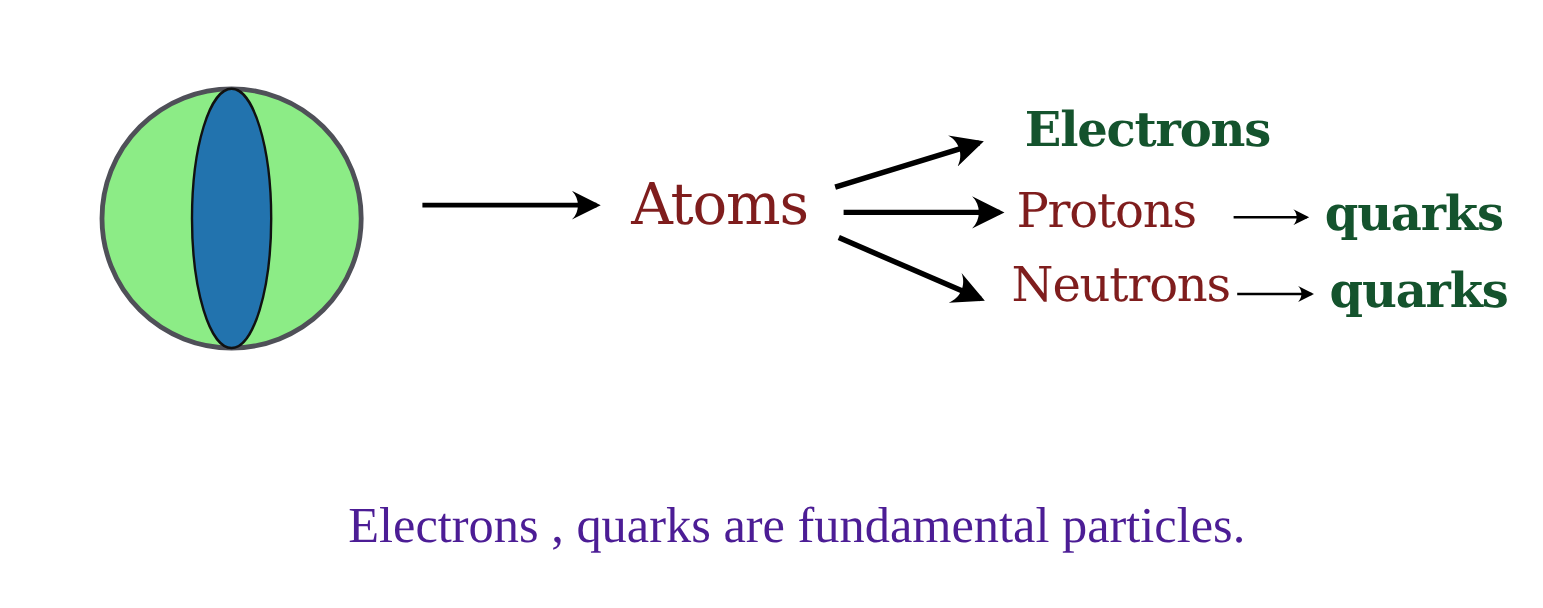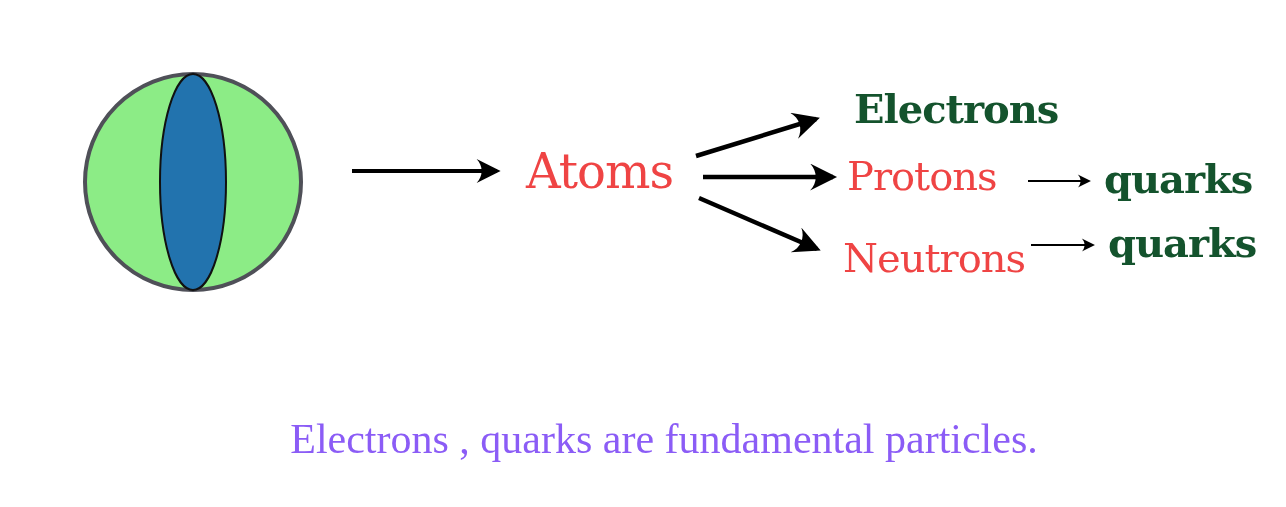--- a/index.html
+++ b/index.html
@@ -19,45 +19,45 @@
     position: absolute;
     left: 0;
     top: 0;
   }
   .lbl {
     position: absolute;
     line-height: 1;
     white-space: nowrap;
     font-family: "DejaVu Serif", serif;
   }
-  .lbl-gray { color: #ef4444; }
+  .lbl-gray { color: #7f1d1d; }
   .lbl-red  { color: #14532d; font-weight: bold; }
   .lbl-big  { font-size: 48px; letter-spacing: -1px; }
   .lbl-mid  { font-size: 40px; letter-spacing: -1px; }
   .ball-label {
     left: 187px;
     top: 311px;
     transform: translateX(-50%);
   }
   .atoms-label { left: 526px; top: 147px; }
   .electrons-label { left: 854px; top: 89px; }
   .protons-label   { left: 847px; top: 156px; font-weight: normal; text-align: right; }
-  .neutrons-label  { left: 843px; top: 218px; font-weight: normal; margin-top: 20px; }
+  .neutrons-label  { left: 843px; top: 218px; font-weight: normal; }
   .quarks-label-1  { left: 1104px; top: 159px; }
   .quarks-label-2  { left: 1108px; top: 223px; }
   .caption {
     position: absolute;
     left: 664px;
     top: 418px;
     transform: translateX(-50%);
     white-space: nowrap;
     line-height: 1;
     font-family: "Liberation Serif", serif;
     font-size: 42px;
-    color: #8b5cf6;
+    color: #4c1d95;
   }
 </style>
 </head>
 <body>
 
 <div id="stage">
 
   <svg id="diagram-svg" width="1286" height="507" viewBox="0 0 1286 507">
     <defs>
       <marker id="arrow" viewBox="0 0 10 10" refX="8.5" refY="5" markerWidth="7" markerHeight="6" orient="auto-start-reverse" markerUnits="strokeWidth">

